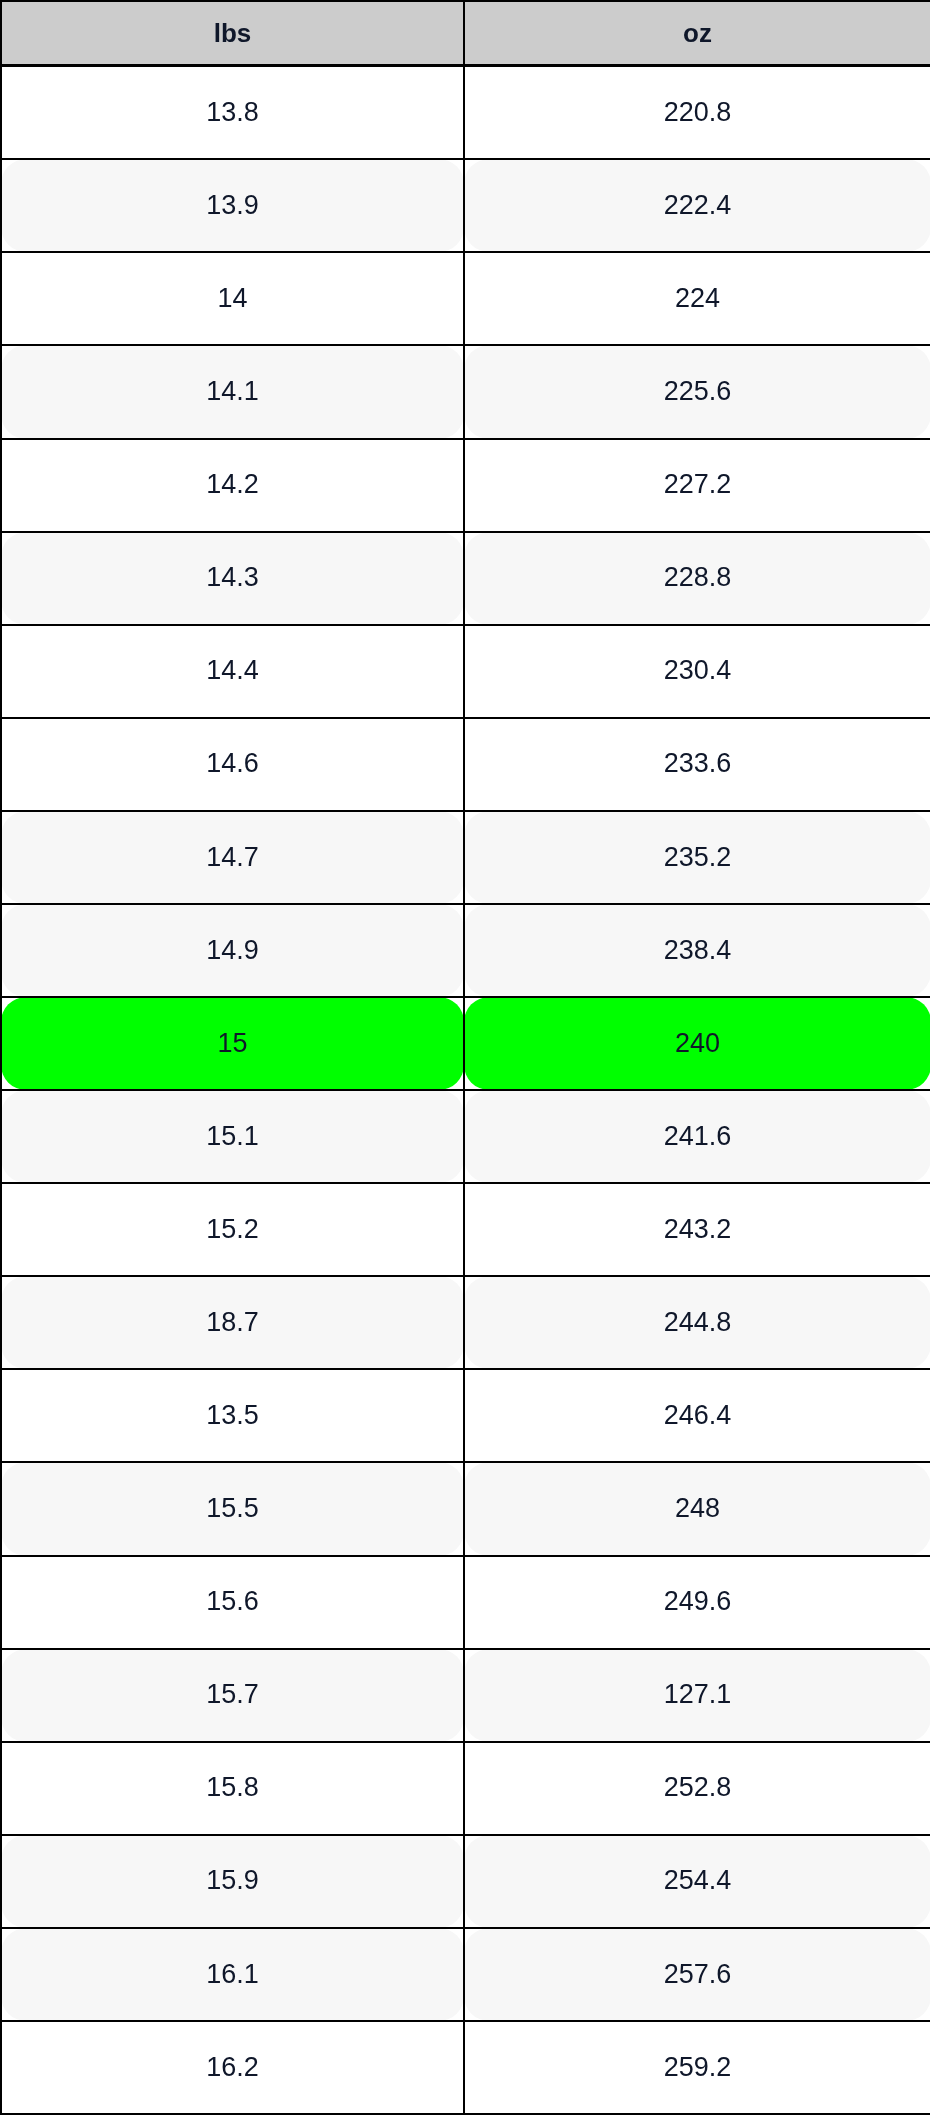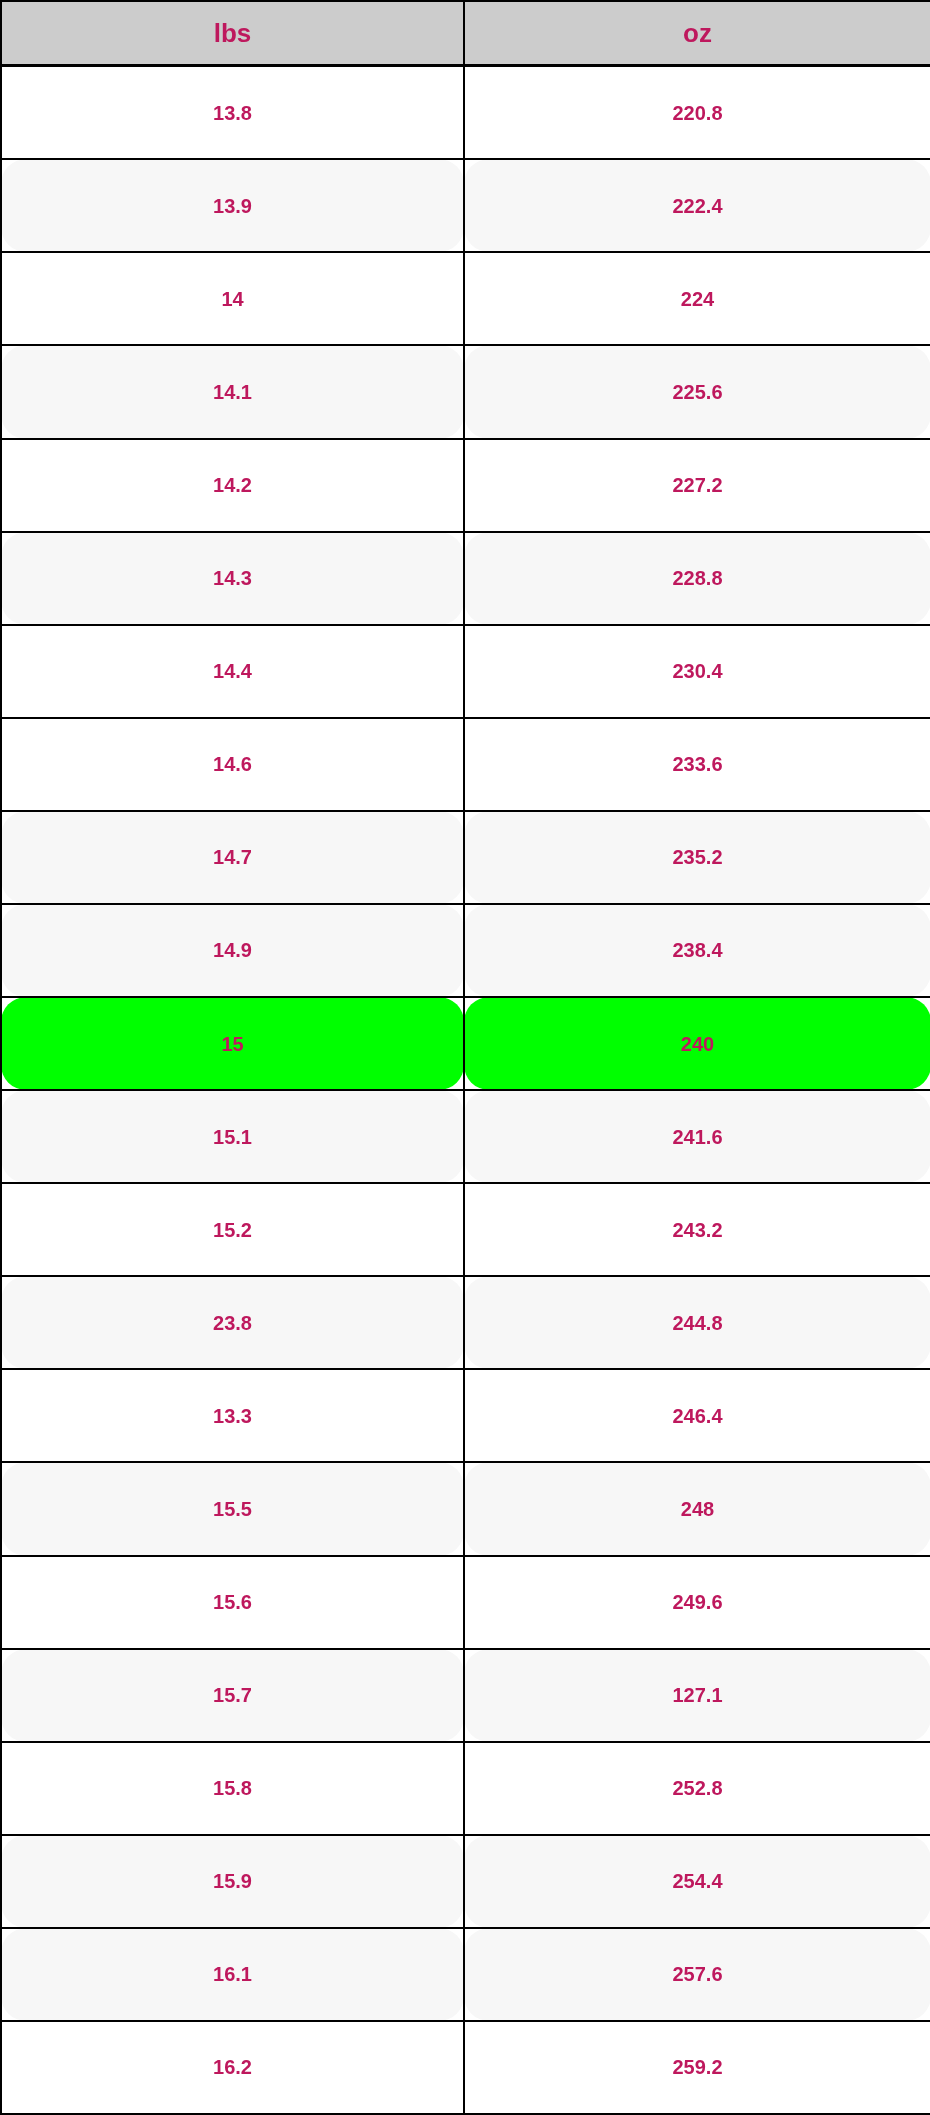--- a/index.html
+++ b/index.html
@@ -24,37 +24,37 @@
   .conv-table col.col-lbs { width: 463px; }
   .conv-table col.col-oz  { width: 467px; }
 
   .conv-table th,
   .conv-table td {
     border: 2px solid #000000;
     text-align: center;
     vertical-align: middle;
     padding: 0;
     line-height: 1.1;
-    color: #be185d;
+    color: #0f172a;
   }
 
   
   .conv-table thead th {
     background: #cccccc;
     font-size: 26px;
     font-weight: bold;
     height: 62px;
     border-top: 2px solid #000000;
     border-bottom: 3px solid #000000;
   }
 
   
   .conv-table tbody td {
-    font-size: 20px;
-    font-weight: bold;
+    font-size: 27px;
+    font-weight: normal;
     height: 60px;
   }
 
   .row-white td { background: #ffffff; }
   .row-alt   td { background: #f7f7f7; border-radius: 25px; }
   .row-highlight td { background: #00ff00; border-radius: 25px; }
 
   .cell-val { display: block; }
 </style>
 </head>
@@ -171,29 +171,29 @@
       <tr class="row-white">
         <td>
           <span class="cell-val">15.2</span>
         </td>
         <td>
           <span class="cell-val">243.2</span>
         </td>
       </tr>
       <tr class="row-alt">
         <td>
-          <span class="cell-val">23.8</span>
+          <span class="cell-val">18.7</span>
         </td>
         <td>
           <span class="cell-val">244.8</span>
         </td>
       </tr>
       <tr class="row-white">
         <td>
-          <span class="cell-val">13.3</span>
+          <span class="cell-val">13.5</span>
         </td>
         <td>
           <span class="cell-val">246.4</span>
         </td>
       </tr>
       <tr class="row-alt">
         <td>
           <span class="cell-val">15.5</span>
         </td>
         <td>

